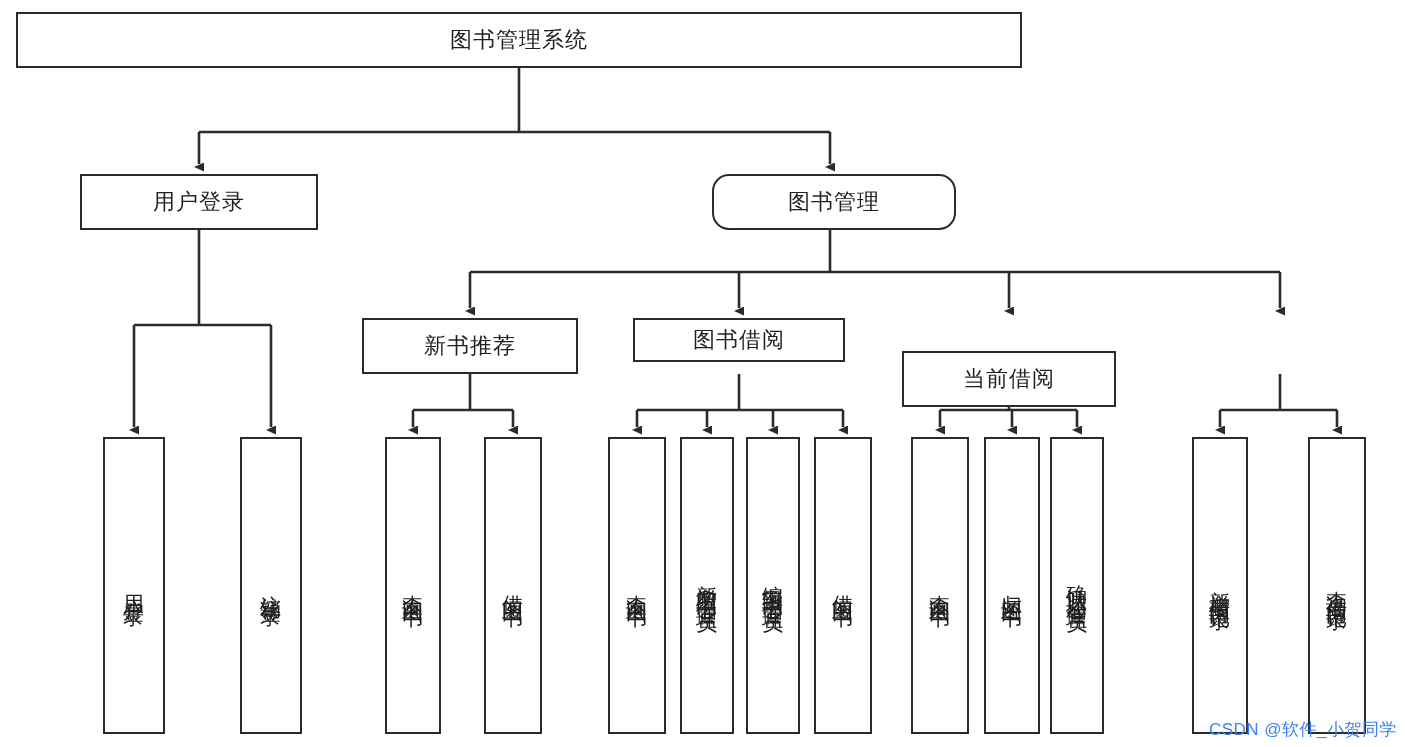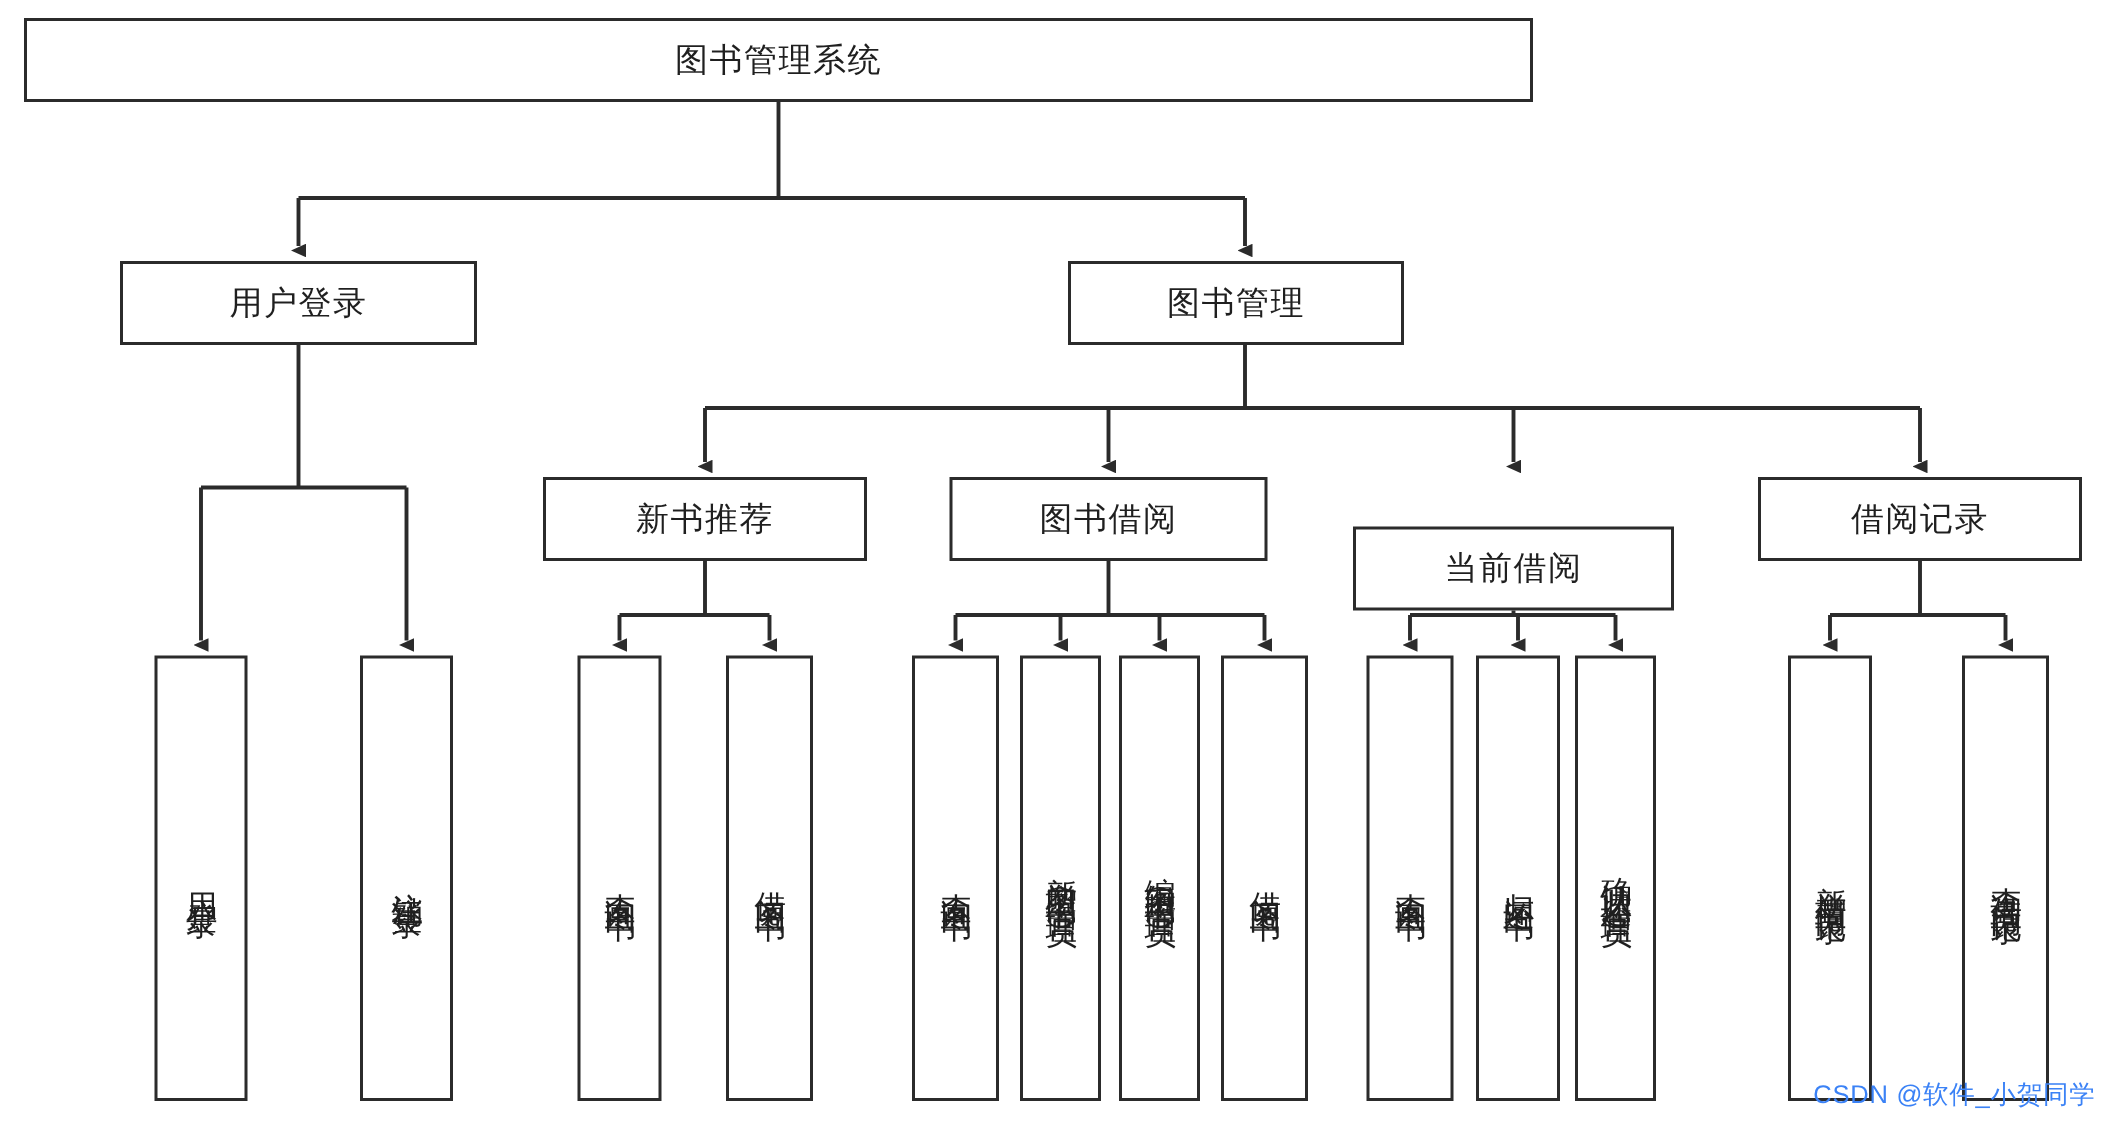--- a/index.html
+++ b/index.html
@@ -117,35 +117,32 @@
       </g>
   </svg>
 
   <div class="node horiz" style="left: 16px; top: 12px; width: 1006px; height: 56px;">
     <span class="label">图书管理系统</span>
   </div>
 
   <div class="node horiz" style="left: 80px; top: 174px; width: 238px; height: 56px;">
     <span class="label">用户登录</span>
   </div>
-  <div class="node horiz" style="left: 712px; top: 174px; width: 224px; height: 56px;">
+  <div class="node horiz" style="left: 712px; top: 174px; width: 244px; height: 56px; border-radius: 17px;">
     <span class="label">图书管理</span>
   </div>
 
   <div class="node horiz" style="left: 362px; top: 318px; width: 216px; height: 56px;">
     <span class="label">新书推荐</span>
   </div>
-  <div class="node horiz" style="left: 633px; top: 318px; width: 212px; height: 56px;">
+  <div class="node horiz" style="left: 633px; top: 318px; width: 212px; height: 44px;">
     <span class="label">图书借阅</span>
   </div>
   <div class="node horiz" style="left: 902px; top: 318px; width: 214px; height: 56px; margin-top: 33px;">
     <span class="label">当前借阅</span>
-  </div>
-  <div class="node horiz" style="left: 1172px; top: 318px; width: 216px; height: 56px;">
-    <span class="label">借阅记录</span>
   </div>
 
   <div class="node vert" style="left: 103px; top: 437px; width: 62px; height: 297px;">
     <span class="label">用户登录</span>
   </div>
   <div class="node vert" style="left: 240px; top: 437px; width: 62px; height: 297px;">
     <span class="label">注销登录</span>
   </div>
 
   <div class="node vert" style="left: 385px; top: 437px; width: 56px; height: 297px;">

